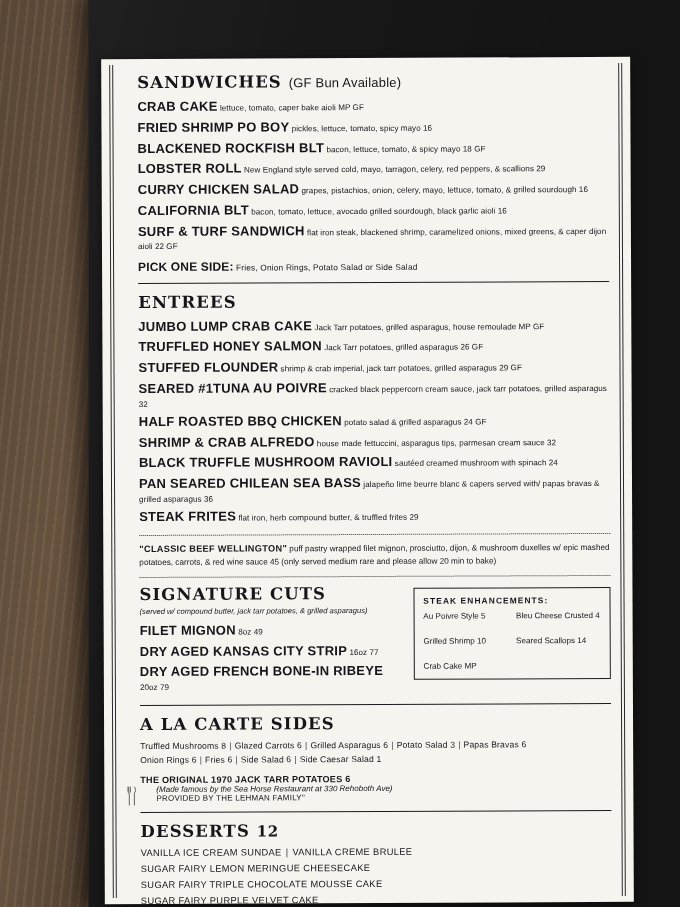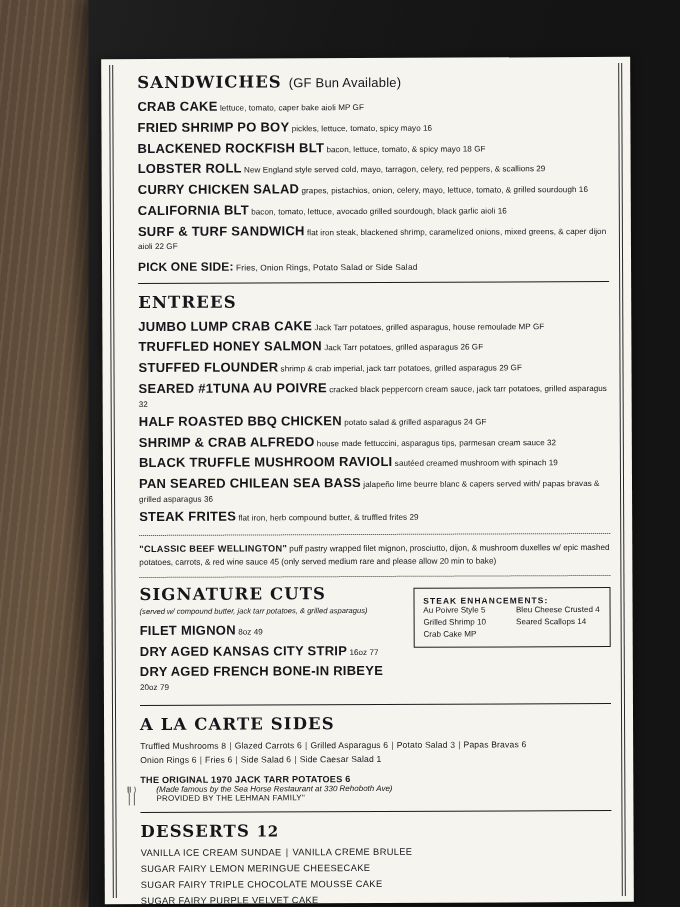--- a/index.html
+++ b/index.html
@@ -151,25 +151,26 @@
     padding: 7px 9px 8px 9px;
     width: 206px;
     box-sizing: border-box;
     margin-top: 4px;
   }
   .enh-title {
     font-size: 8.4px;
     font-weight: bold;
     letter-spacing: 1.1px;
     text-transform: uppercase;
+    margin-bottom: 6px;
   }
   .enh-grid {
     display: grid;
     grid-template-columns: 1fr 1fr;
-    gap: 3px 8px;
+    gap: 16px 8px;
     font-size: 8.1px;
   }
   
   .inline-list {
     font-size: 8.6px;
     line-height: 1.7;
     letter-spacing: 0.15px;
   }
   .inline-list .sep { padding: 0 3px; color: #444; }
   .potato-line {
@@ -248,21 +249,21 @@
     <div class="block">
       <h2 class="sec-head">
         <span>ENTREES</span>
       </h2>
       <p class="item"><span class="nm">JUMBO LUMP CRAB CAKE</span> <span class="desc">Jack Tarr potatoes, grilled asparagus, house remoulade MP GF</span></p>
       <p class="item"><span class="nm">TRUFFLED HONEY SALMON</span> <span class="desc">Jack Tarr potatoes, grilled asparagus 26 GF</span></p>
       <p class="item"><span class="nm">STUFFED FLOUNDER</span> <span class="desc">shrimp &amp; crab imperial, jack tarr potatoes, grilled asparagus 29 GF</span></p>
       <p class="item"><span class="nm">SEARED #1TUNA AU POIVRE</span> <span class="desc">cracked black peppercorn cream sauce, jack tarr potatoes, grilled asparagus 32</span></p>
       <p class="item"><span class="nm">HALF ROASTED BBQ CHICKEN</span> <span class="desc">potato salad &amp; grilled asparagus 24 GF</span></p>
       <p class="item"><span class="nm">SHRIMP &amp; CRAB ALFREDO</span> <span class="desc">house made fettuccini, asparagus tips, parmesan cream sauce 32</span></p>
-      <p class="item"><span class="nm">BLACK TRUFFLE MUSHROOM RAVIOLI</span> <span class="desc">sautéed creamed mushroom with spinach 19</span></p>
+      <p class="item"><span class="nm">BLACK TRUFFLE MUSHROOM RAVIOLI</span> <span class="desc">sautéed creamed mushroom with spinach 24</span></p>
       <p class="item"><span class="nm">PAN SEARED CHILEAN SEA BASS</span> <span class="desc">jalapeño lime beurre blanc &amp; capers served with/ papas bravas &amp; grilled asparagus 36</span></p>
       <p class="item"><span class="nm">STEAK FRITES</span> <span class="desc">flat iron, herb compound butter, &amp; truffled frites 29</span></p>
     </div>
 
     <hr class="dotted">
 
     <div class="block">
       <p class="callout">
         <span class="nm">"CLASSIC BEEF WELLINGTON"</span>
         <span>puff pastry wrapped filet mignon, prosciutto, dijon, &amp; mushroom duxelles w/ epic mashed potatoes, carrots, &amp; red wine sauce  45  (only served medium rare and please allow 20 min to bake)</span>

